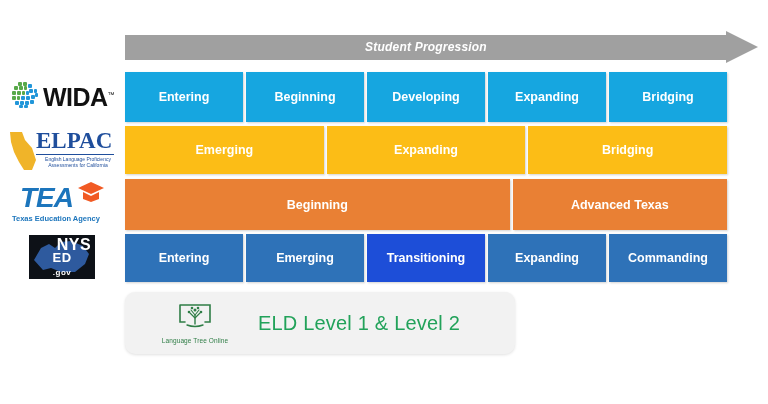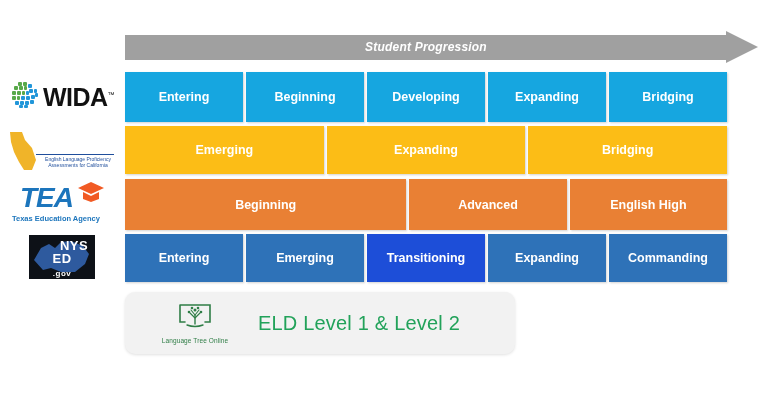--- a/index.html
+++ b/index.html
@@ -155,21 +155,21 @@
   .nysed-text {
     position: absolute;
     left: 0; top: 4px;
     width: 66px;
     text-align: center;
     color: #ffffff;
     font-weight: bold;
     line-height: 12px;
     letter-spacing: .5px;
   }
-  .nysed-l1 { font-size: 13px; margin-left: 24px; }
+  .nysed-l1 { font-size: 16px; margin-left: 24px; }
   .nysed-l2 { font-size: 13px; }
   .nysed-l3 { font-size: 8px; }
 
   
   .row {
     position: absolute;
     left: 125px;
     width: 602px;
     display: flex;
     gap: 3px;
@@ -280,20 +280,21 @@
     </div>
   </div>
 
   <div class="logo-cell" style="top:124px; height:50px;">
     <div class="elpac">
       <span style="position:absolute;left:0;top:4px;">
         <svg width="34" height="42" viewBox="0 0 34 42" aria-hidden="true">
           <path d="M4 2 L16 2 L19 10 L26 18 L30 30 L26 40 L18 40 L13 32 L8 22 L5 12 Z" fill="#f0b429"></path>
         </svg>
       </span>
+      <span class="elpac-word">ELPAC</span>
       <span class="elpac-rule"></span>
       <span class="elpac-sub">
         <span>English Language Proficiency</span><br>
         <span>Assessments for California</span>
       </span>
     </div>
   </div>
 
   <div class="logo-cell" style="top:178px; height:52px;">
     <div class="tea">
@@ -349,24 +350,21 @@
       </div>
       <div class="seg" style="flex: 1 1 0%; background: rgb(252, 189, 22);">
         <span>Bridging</span>
       </div>
     </div>
   <div class="row row-shadow" id="row-tea" style="top:179px; height:51px;">
       <div class="seg" style="flex: 1.9 1 0%; background: rgb(233, 128, 52);">
         <span>Beginning</span>
       </div>
       <div class="seg" style="flex: 1.05 1 0%; background: rgb(233, 128, 52);">
-        <span>Advanced</span>
-      </div>
-      <div class="seg" style="flex: 1.05 1 0%; background: rgb(233, 128, 52);">
-        <span>English High</span>
+        <span>Advanced Texas</span>
       </div>
     </div>
   <div class="row row-shadow" id="row-nysed" style="top:234px; height:48px;">
       <div class="seg" style="flex: 1 1 0%; background: rgb(46, 114, 184);">
         <span>Entering</span>
       </div>
       <div class="seg" style="flex: 1 1 0%; background: rgb(46, 114, 184);">
         <span>Emerging</span>
       </div>
       <div class="seg" style="flex: 1 1 0%; background: #1d4ed8;">

